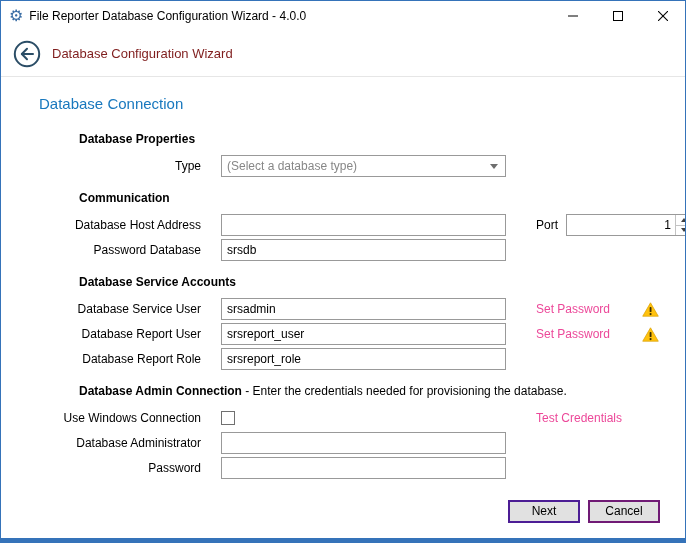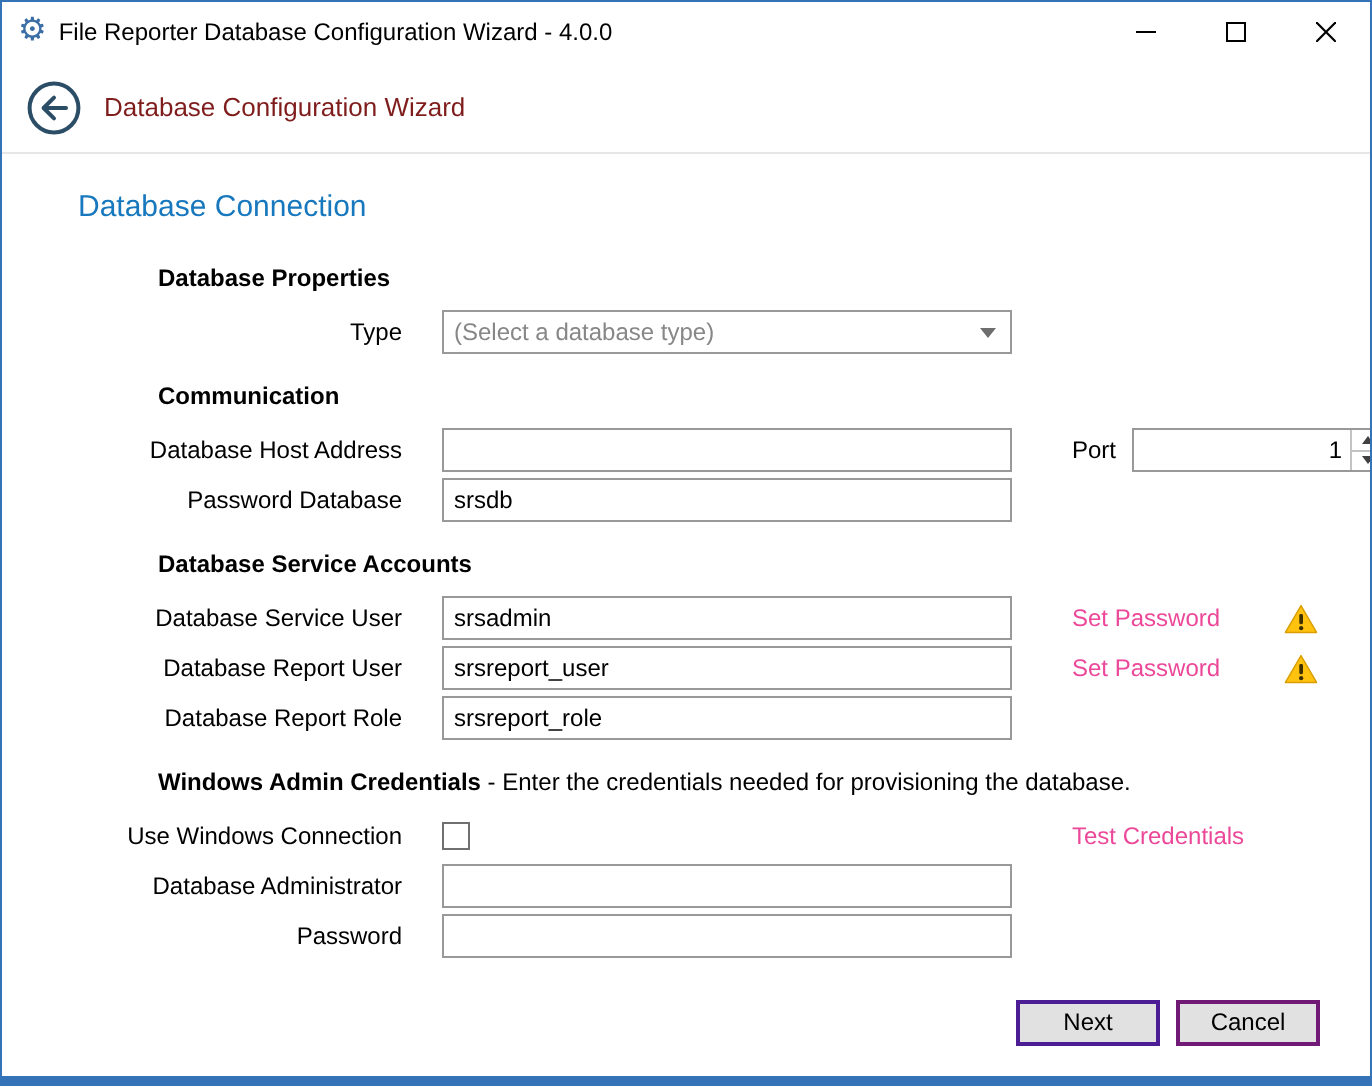--- a/index.html
+++ b/index.html
@@ -177,21 +177,21 @@
         </span>
       </div>
     </div>
     <div class="row">
       <span class="lbl">Database Report Role</span>
       <input class="field" type="text" value="srsreport_role" style="">
       <div class="extra"></div>
     </div>
 
     <div class="section-title">
-      <span>Windows Admin Credentials</span><span class="section-sub"> - Enter the credentials needed for provisioning the database.</span>
+      <span>Database Admin Connection</span><span class="section-sub"> - Enter the credentials needed for provisioning the database.</span>
     </div>
     <div class="row">
       <span class="lbl">Use Windows Connection</span>
       <div>
         <div class="checkbox"></div>
       </div>
       <div class="extra">
         <a class="link">Test Credentials</a>
       </div>
     </div>

